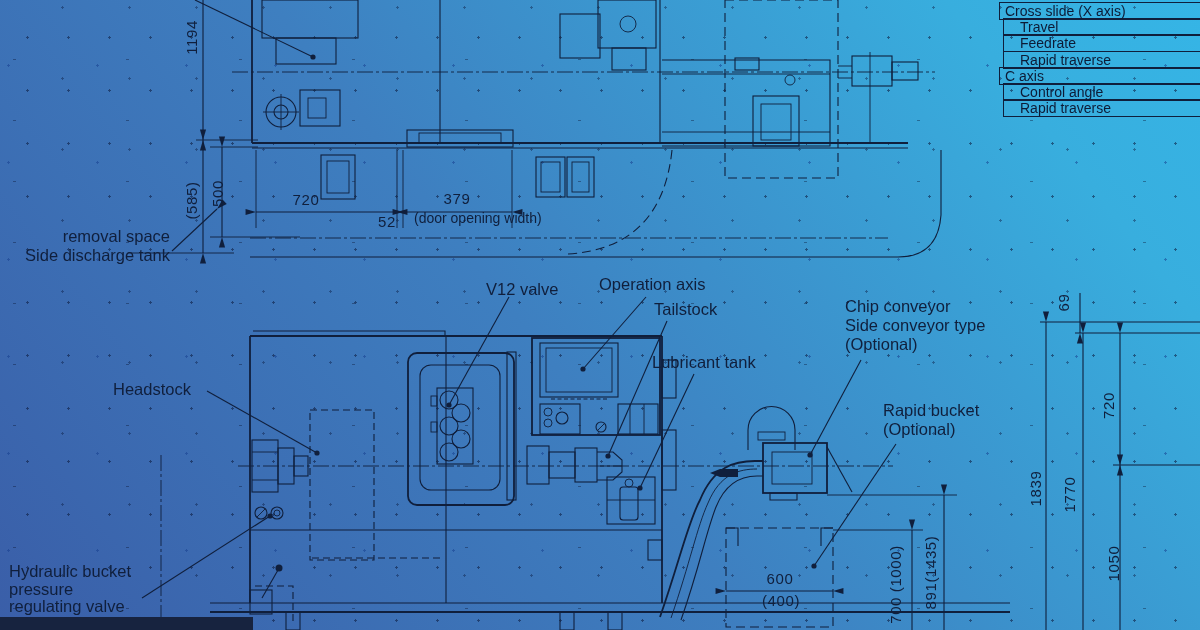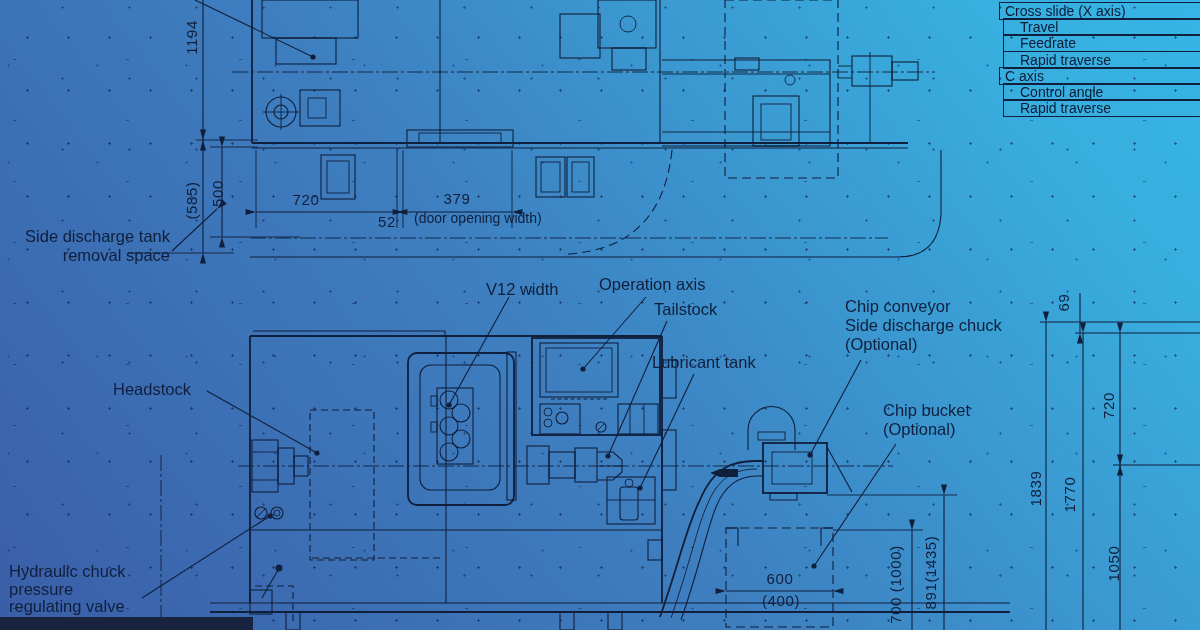--- a/index.html
+++ b/index.html
@@ -246,39 +246,39 @@
     <line class="s" x1="861" y1="360" x2="810" y2="455"></line>
       <circle class="fill" cx="810" cy="455" r="2.6"></circle>
     <line class="s" x1="896" y1="444" x2="814" y2="566"></line>
       <circle class="fill" cx="814" cy="566" r="2.6"></circle>
     <line class="s" x1="142" y1="598" x2="270" y2="516"></line>
       <circle class="fill" cx="270" cy="516" r="2.6"></circle>
   </g>
 </svg>
 
 <div class="lbl" style="left:6px;top:227px;width:164px;text-align:right">
+  <div>removal space</div>
   <div>Side discharge tank</div>
-  <div>removal space</div>
 </div>
 <div class="lbl" style="left:113px;top:380px">Headstock</div>
-<div class="lbl" style="left:486px;top:280px">V12 width</div>
+<div class="lbl" style="left:486px;top:280px">V12 valve</div>
 <div class="lbl" style="left:599px;top:275px">Operation axis</div>
 <div class="lbl" style="left:654px;top:300px">Tailstock</div>
 <div class="lbl" style="left:652px;top:353px">Lubricant tank</div>
 <div class="lbl" style="left:845px;top:297px">
   <div>Chip conveyor</div>
-  <div>Side discharge chuck</div>
+  <div>Side conveyor type</div>
   <div>(Optional)</div>
 </div>
 <div class="lbl" style="left:883px;top:401px">
-  <div>Chip bucket</div>
+  <div>Rapid bucket</div>
   <div>(Optional)</div>
 </div>
 <div class="lbl" style="left:9px;top:563px;line-height:17.5px">
-  <div>Hydraulic chuck</div>
+  <div>Hydraulic bucket</div>
   <div>pressure</div>
   <div>regulating valve</div>
 </div>
 
 <div class="dim rot" style="left:151px;top:29px">1194</div>
 <div class="dim rot" style="left:151px;top:192px">(585)</div>
 <div class="dim rot" style="left:177px;top:185px">500</div>
 <div class="dim ctr" style="left:281px;top:191px">720</div>
 <div class="dim ctr" style="left:432px;top:190px">379</div>
 <div class="dim" style="left:378px;top:213px">52</div>

